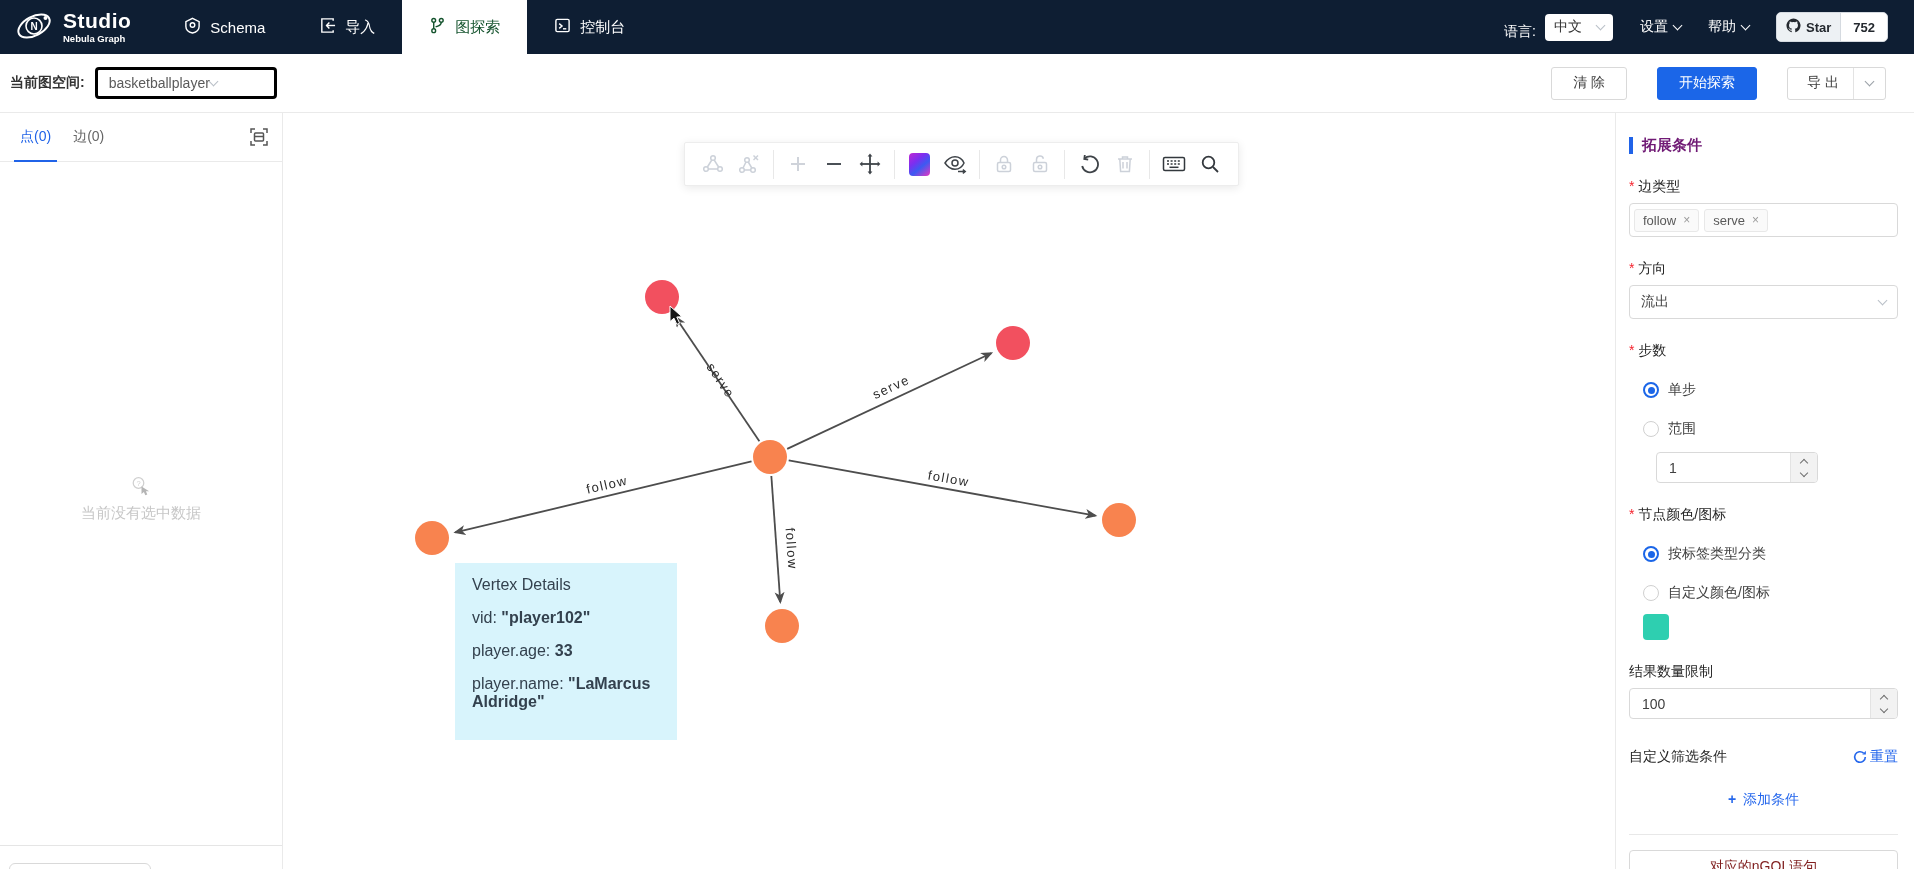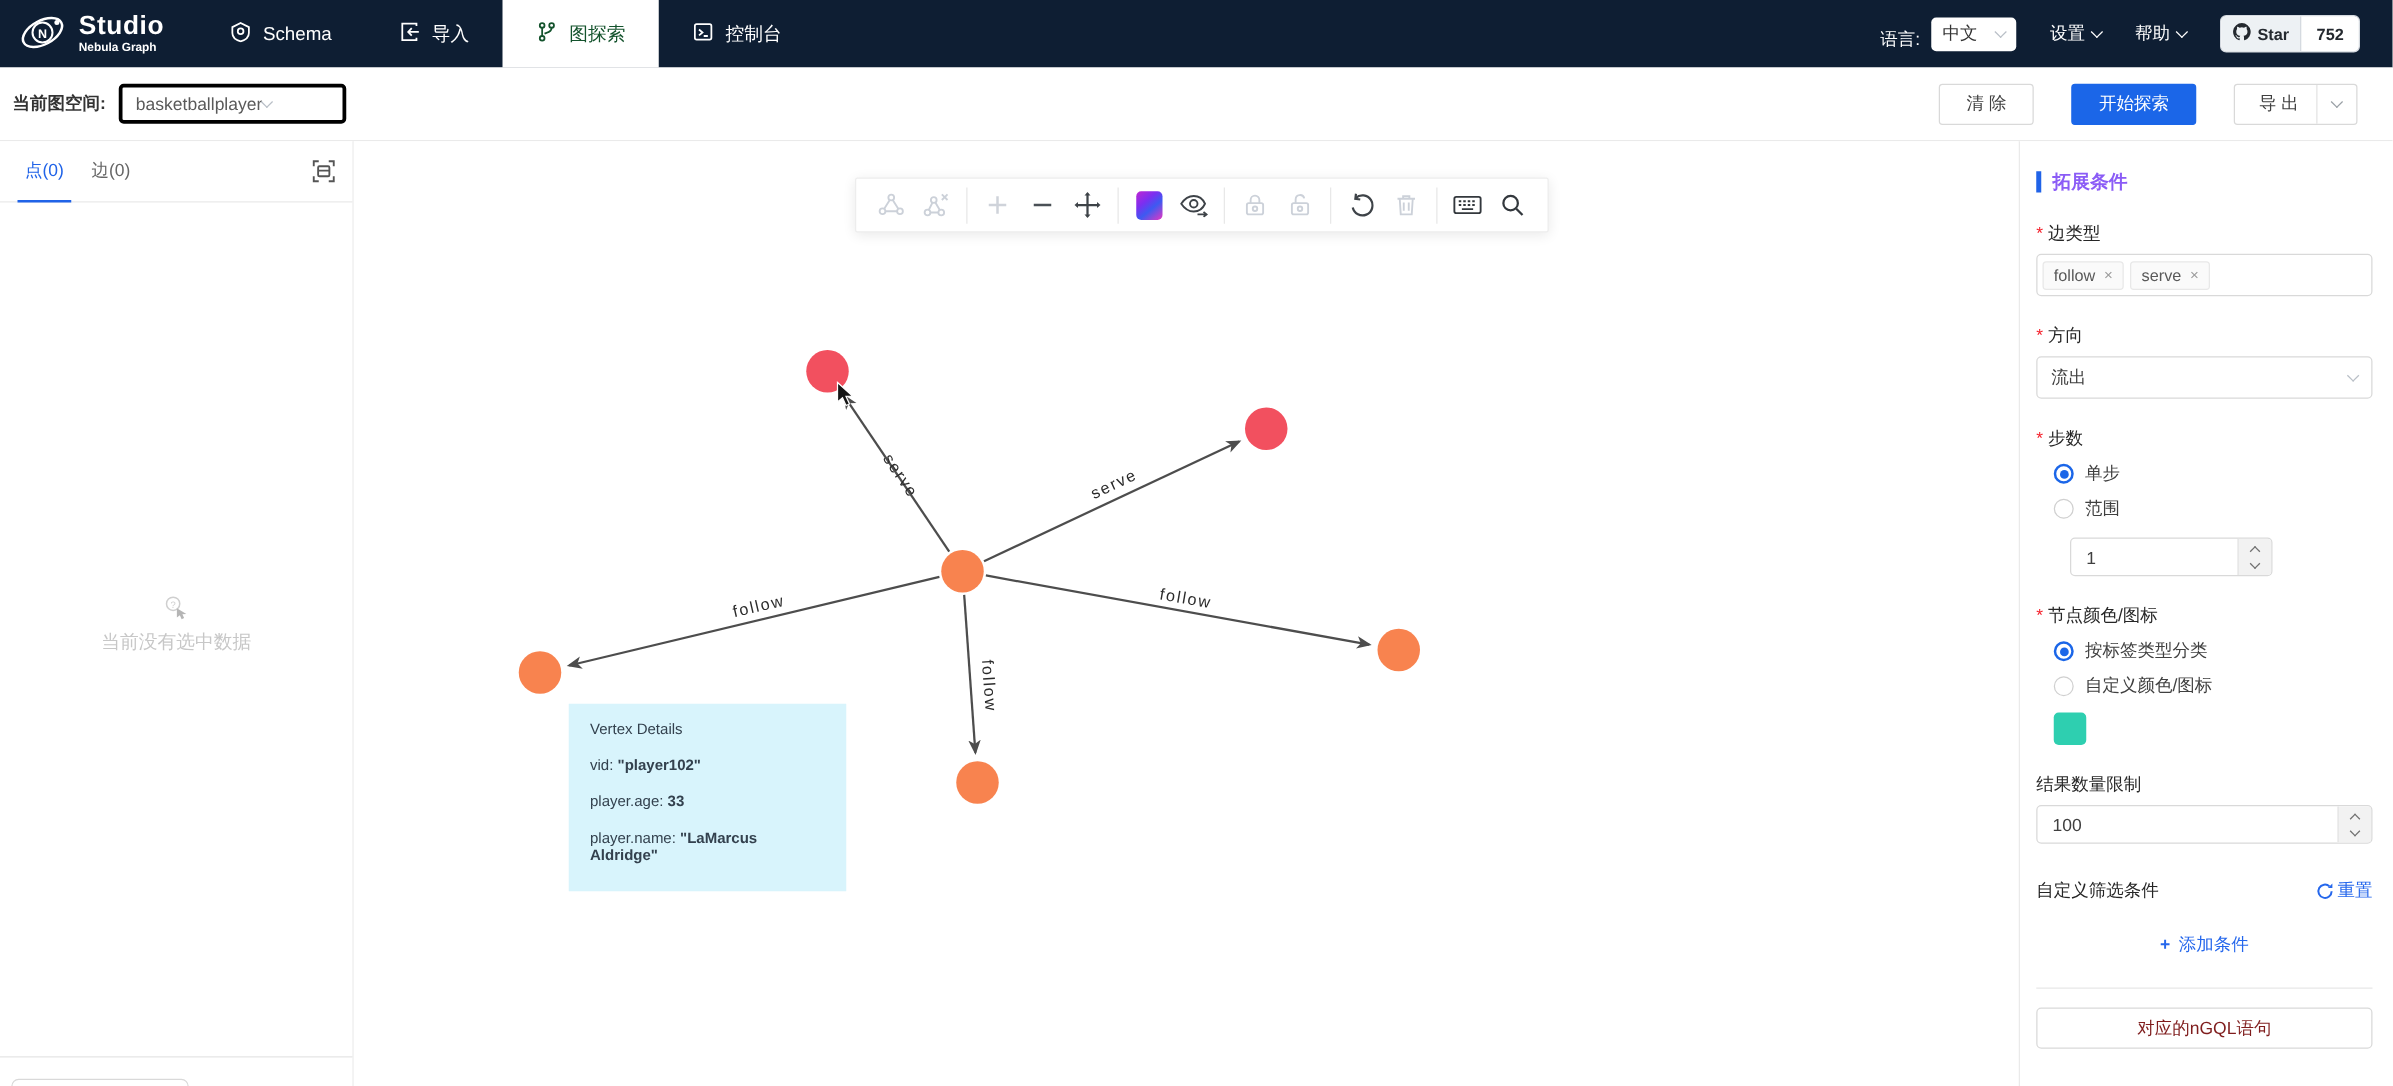--- a/index.html
+++ b/index.html
@@ -63,39 +63,39 @@
   
   .canvas { position:absolute; top:113px; left:283px; width:1332px; bottom:0; background:#fff; overflow:hidden; }
   .toolbar { position:absolute; left:401px; top:29px; height:44px; display:flex; align-items:center;
     background:#fff; border:1px solid #ededed; border-radius:2px; box-shadow:0 2px 10px rgba(0,0,0,.09); padding:0 10px; }
   .tb-icon { width:36px; height:28px; display:flex; align-items:center; justify-content:center; cursor:pointer; }
   .tb-sep { width:1px; height:29px; background:#e8e8e8; margin:0 6px; }
   .swatch-grad { width:21px; height:23px; border-radius:4px;
     background:linear-gradient(140deg,#c026d3 0%,#7b2ff0 35%,#3d5af1 60%,#e935c1 100%); }
   .graph-svg { position:absolute; left:0; top:0; }
   .edge-label { font-size:13px; letter-spacing:1.5px; fill:#2b2b2b; text-anchor:middle; }
-  .tooltip { position:absolute; left:172px; top:450px; width:222px; height:150px; background:#D8F4FC;
-    padding:13px 17px; font-size:12px; color:#33414e; display:flex; flex-direction:column; gap:15px; }
+  .tooltip { position:absolute; left:172px; top:450px; width:222px; height:177px; background:#D8F4FC;
+    padding:13px 17px; font-size:16px; color:#33414e; display:flex; flex-direction:column; gap:15px; }
   .tooltip .val { font-weight:bold; }
 
   
   .right-panel { position:absolute; top:113px; right:0; width:299px; bottom:0; background:#fff;
     border-left:1px solid #eaeaea; padding:23px 16px 0 13px; color:#262626; }
-  .rp-title { display:flex; align-items:center; gap:9px; font-size:15px; font-weight:bold; color:#8b5cf6; }
+  .rp-title { display:flex; align-items:center; gap:9px; font-size:15px; font-weight:bold; color:#701a75; }
   .rp-bar { width:4px; height:17px; background:#2063E8; }
   .rp-label { margin-top:23px; font-size:14px; color:#262626; }
   .req::before { content:"* "; color:#f5222d; }
   .sel-box { margin-top:7px; height:34px; border:1px solid #d9d9d9; border-radius:4px; background:#fff;
     display:flex; align-items:center; padding:0 11px; color:#404040; cursor:pointer; }
   .sel-box .spacer { flex:1; }
   .tags-box { padding:0 4px; gap:5px; }
   .tag { display:flex; align-items:center; gap:7px; background:#fafafa; border:1px solid #e8e8e8;
     border-radius:3px; padding:3px 8px; font-size:13px; color:#595959; }
   .tag-x { color:#9b9b9b; font-size:12px; cursor:pointer; line-height:1; }
-  .radio-row { display:flex; align-items:center; gap:9px; margin:10px 0 0 14px; color:#404040; cursor:pointer; }
+  .radio-row { display:flex; align-items:center; gap:9px; margin:21px 0 0 14px; color:#404040; cursor:pointer; }
   .radio { width:16px; height:16px; border-radius:50%; border:1px solid #d0d0d0; background:#fff; position:relative; flex:0 0 auto; }
   .radio.checked { border:2px solid #1B66E8; }
   .radio.checked::after { content:""; position:absolute; inset:2.5px; border-radius:50%; background:#1B66E8; }
   .num-input { height:31px; border:1px solid #d9d9d9; border-radius:4px; background:#fff;
     display:flex; align-items:stretch; overflow:hidden; }
   .num-input .val { flex:1; display:flex; align-items:center; padding-left:12px; color:#404040; }
   .stepper { width:27px; background:#f2f2f2; border-left:1px solid #e3e3e3; display:flex; flex-direction:column;
     align-items:center; justify-content:center; gap:4px; cursor:pointer; }
   .schev { width:6px; height:6px; border-left:1.4px solid #6f6f6f; border-top:1.4px solid #6f6f6f; }
   .schev.up { transform:rotate(45deg); }

